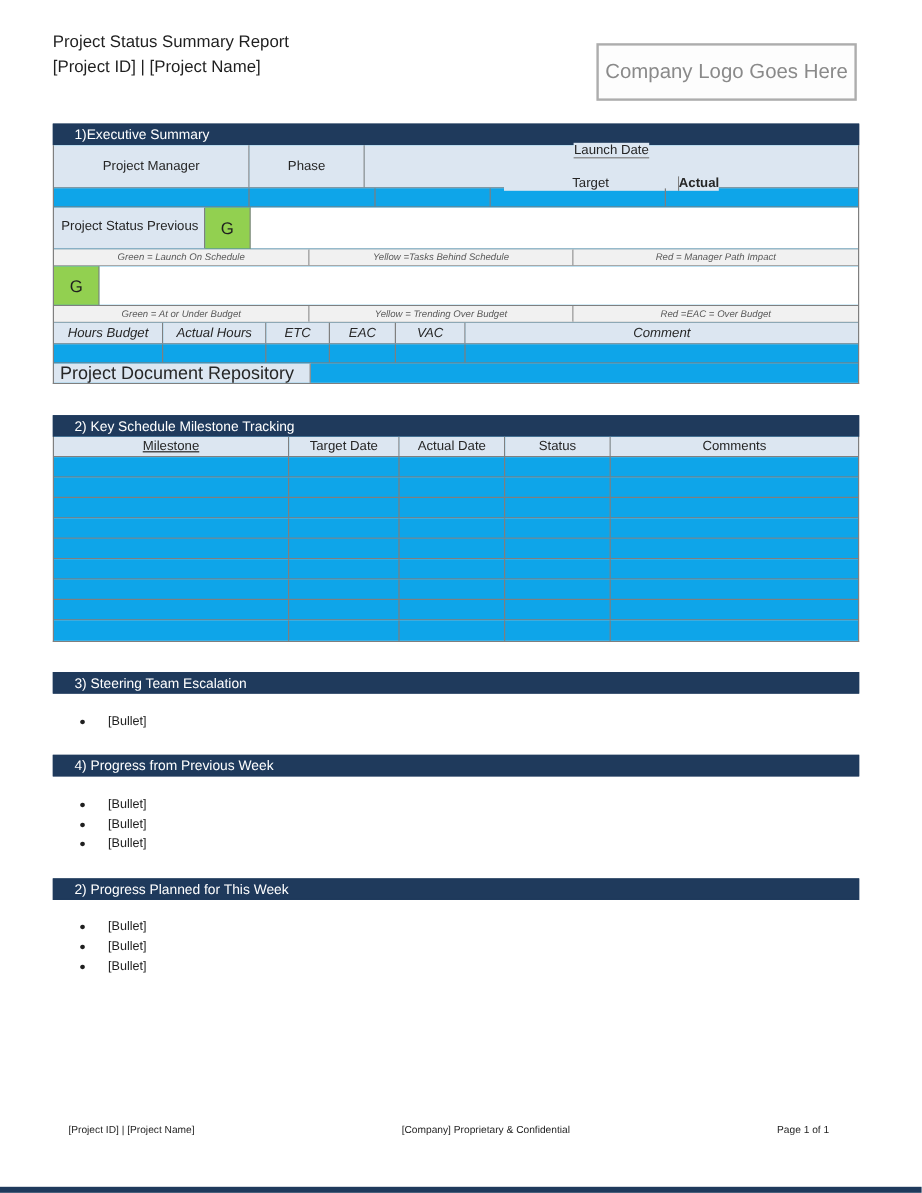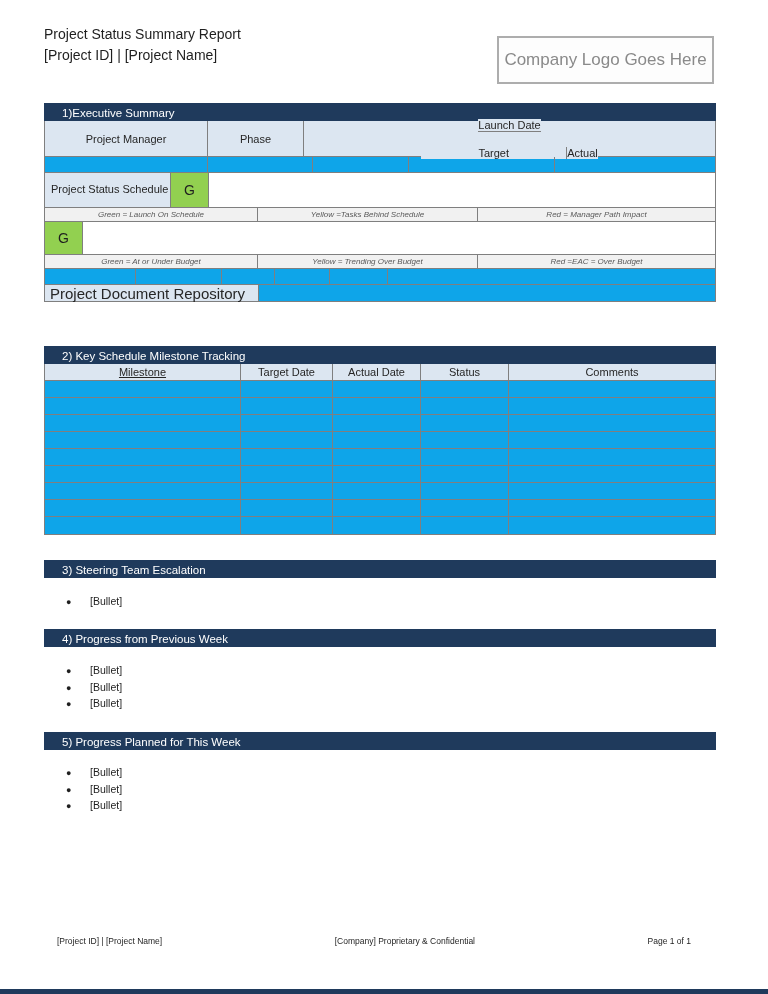--- a/index.html
+++ b/index.html
@@ -42,21 +42,21 @@
   .hdr{background:var(--hdrblue);}
   
   .r-head{height:36px;}
   .c-pm{width:163px;}
   .c-sd{width:105px;}
   .c-ph{width:96px;}
   .c-launch{flex:1;display:flex;flex-direction:column;}
   .launch-top{height:18px;display:flex;align-items:center;justify-content:center;border-bottom:1px solid var(--bordergray);font-size:11px;}
   .launch-bot{display:flex;flex:1;}
   .c-target{width:146px;}
-  .c-actual{flex:1;}
+  .c-actual{flex:1;font-weight:bold;}
   .r-empty{height:16px;}
   .r-status{height:35px;}
   .r-status.budget{height:33px;}
   .c-statuslabel{width:126px;justify-content:flex-start;padding-left:6px;text-align:left;line-height:1.25;}
   .c-g{width:38px;background:var(--green);font-size:14px;color:#1f1f1f;}
   .c-rest{flex:1;background:#fff;}
   .r-legend{height:14px;background:var(--legendbg);}
   .r-legend .cell{background:var(--legendbg);font-size:8px;font-style:italic;color:#595959;}
   .c-leg1{width:213px;}
   .c-leg2{width:220px;}
@@ -115,21 +115,21 @@
 
   <div class="row r-empty">
     <div class="cell c-pm"></div>
     <div class="cell c-sd"></div>
     <div class="cell c-ph"></div>
     <div class="cell c-target"></div>
     <div class="cell c-actual"></div>
   </div>
 
   <div class="row r-status">
-    <div class="cell hdr c-statuslabel">Project Status Schedule</div>
+    <div class="cell hdr c-statuslabel">Project Status Previous</div>
     <div class="cell c-g">G</div>
     <div class="cell c-rest"></div>
   </div>
 
   <div class="row r-legend">
     <div class="cell c-leg1">Green = Launch On Schedule</div>
     <div class="cell c-leg2">Yellow =Tasks Behind Schedule</div>
     <div class="cell c-leg3">Red = Manager Path Impact</div>
   </div>
 
@@ -137,20 +137,28 @@
     <div class="cell c-g">G</div>
     <div class="cell c-rest"></div>
   </div>
 
   <div class="row r-legend">
     <div class="cell c-leg1">Green = At or Under Budget</div>
     <div class="cell c-leg2">Yellow = Trending Over Budget</div>
     <div class="cell c-leg3">Red =EAC = Over Budget</div>
   </div>
 
+  <div class="row r-hours">
+    <div class="cell hdr c-hb">Hours Budget</div>
+    <div class="cell hdr c-ah">Actual Hours</div>
+    <div class="cell hdr c-etc">ETC</div>
+    <div class="cell hdr c-eac">EAC</div>
+    <div class="cell hdr c-vac">VAC</div>
+    <div class="cell hdr c-com">Comment</div>
+  </div>
 
   <div class="row r-empty">
     <div class="cell c-hb"></div>
     <div class="cell c-ah"></div>
     <div class="cell c-etc"></div>
     <div class="cell c-eac"></div>
     <div class="cell c-vac"></div>
     <div class="cell c-com"></div>
   </div>
 
@@ -261,21 +269,21 @@
       <span class="dot">●</span>
       <span>[Bullet]</span>
     </li>
   <li>
       <span class="dot">●</span>
       <span>[Bullet]</span>
     </li>
 </ul>
 
 <div class="navybar standalone" style="top:732px;">
-  <span>5) Progress Planned for This Week</span>
+  <span>2) Progress Planned for This Week</span>
 </div>
 <ul class="bullets" style="top:766px;">
   <li>
       <span class="dot">●</span>
       <span>[Bullet]</span>
     </li>
   <li>
       <span class="dot">●</span>
       <span>[Bullet]</span>
     </li>

